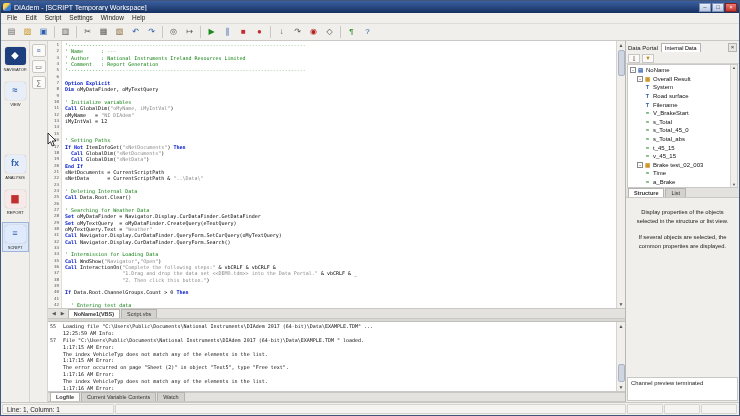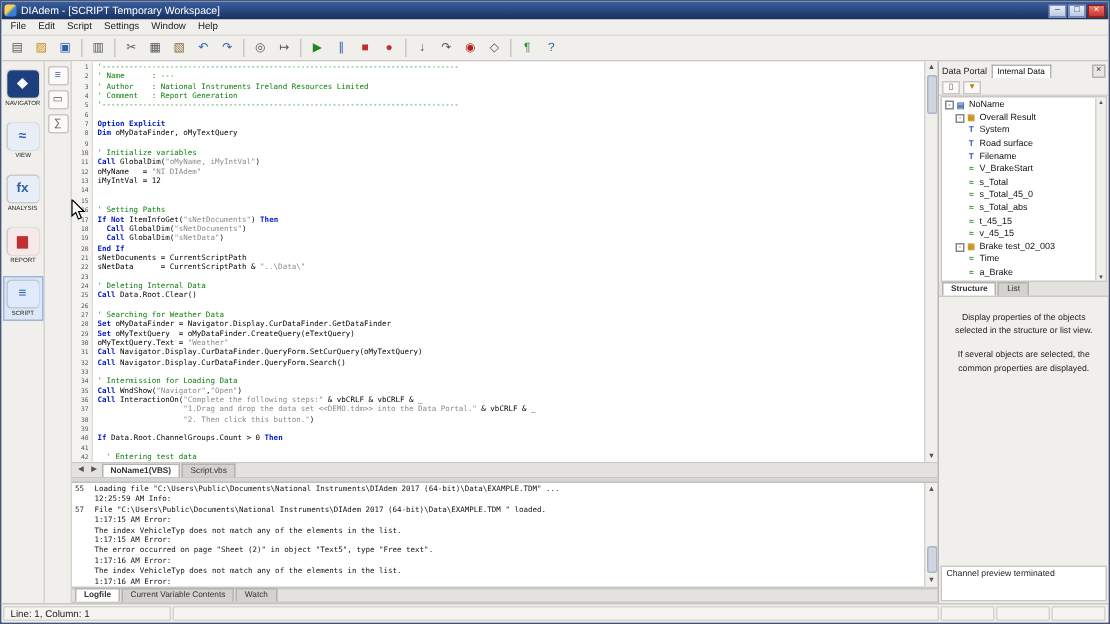--- a/index.html
+++ b/index.html
@@ -139,21 +139,21 @@
     <div class="nav-rail" id="nav-rail">
         <div class="nav-item">
           <div class="nav-icon" style="background: rgb(29, 63, 125); color: rgb(255, 255, 255);">◆</div>
           <div class="nav-label">NAVIGATOR</div>
         </div>
         <div class="nav-item">
           <div class="nav-icon" style="background: rgb(232, 238, 248); color: rgb(47, 95, 174);">≈</div>
           <div class="nav-label">VIEW</div>
         </div>
         <div class="nav-item">
-          <div class="nav-icon" style="background: rgb(232, 238, 248); color: rgb(47, 95, 174); ">fx</div>
+          <div class="nav-icon" style="background: rgb(232, 238, 248); color: rgb(47, 95, 174);  margin-top: 38px;">fx</div>
           <div class="nav-label">ANALYSIS</div>
         </div>
         <div class="nav-item">
           <div class="nav-icon" style="background: rgb(246, 233, 231); color: rgb(192, 48, 48);">▆</div>
           <div class="nav-label">REPORT</div>
         </div>
         <div class="nav-item active">
           <div class="nav-icon" style="background: rgb(223, 234, 252); color: rgb(47, 95, 174);">≡</div>
           <div class="nav-label">SCRIPT</div>
         </div>

